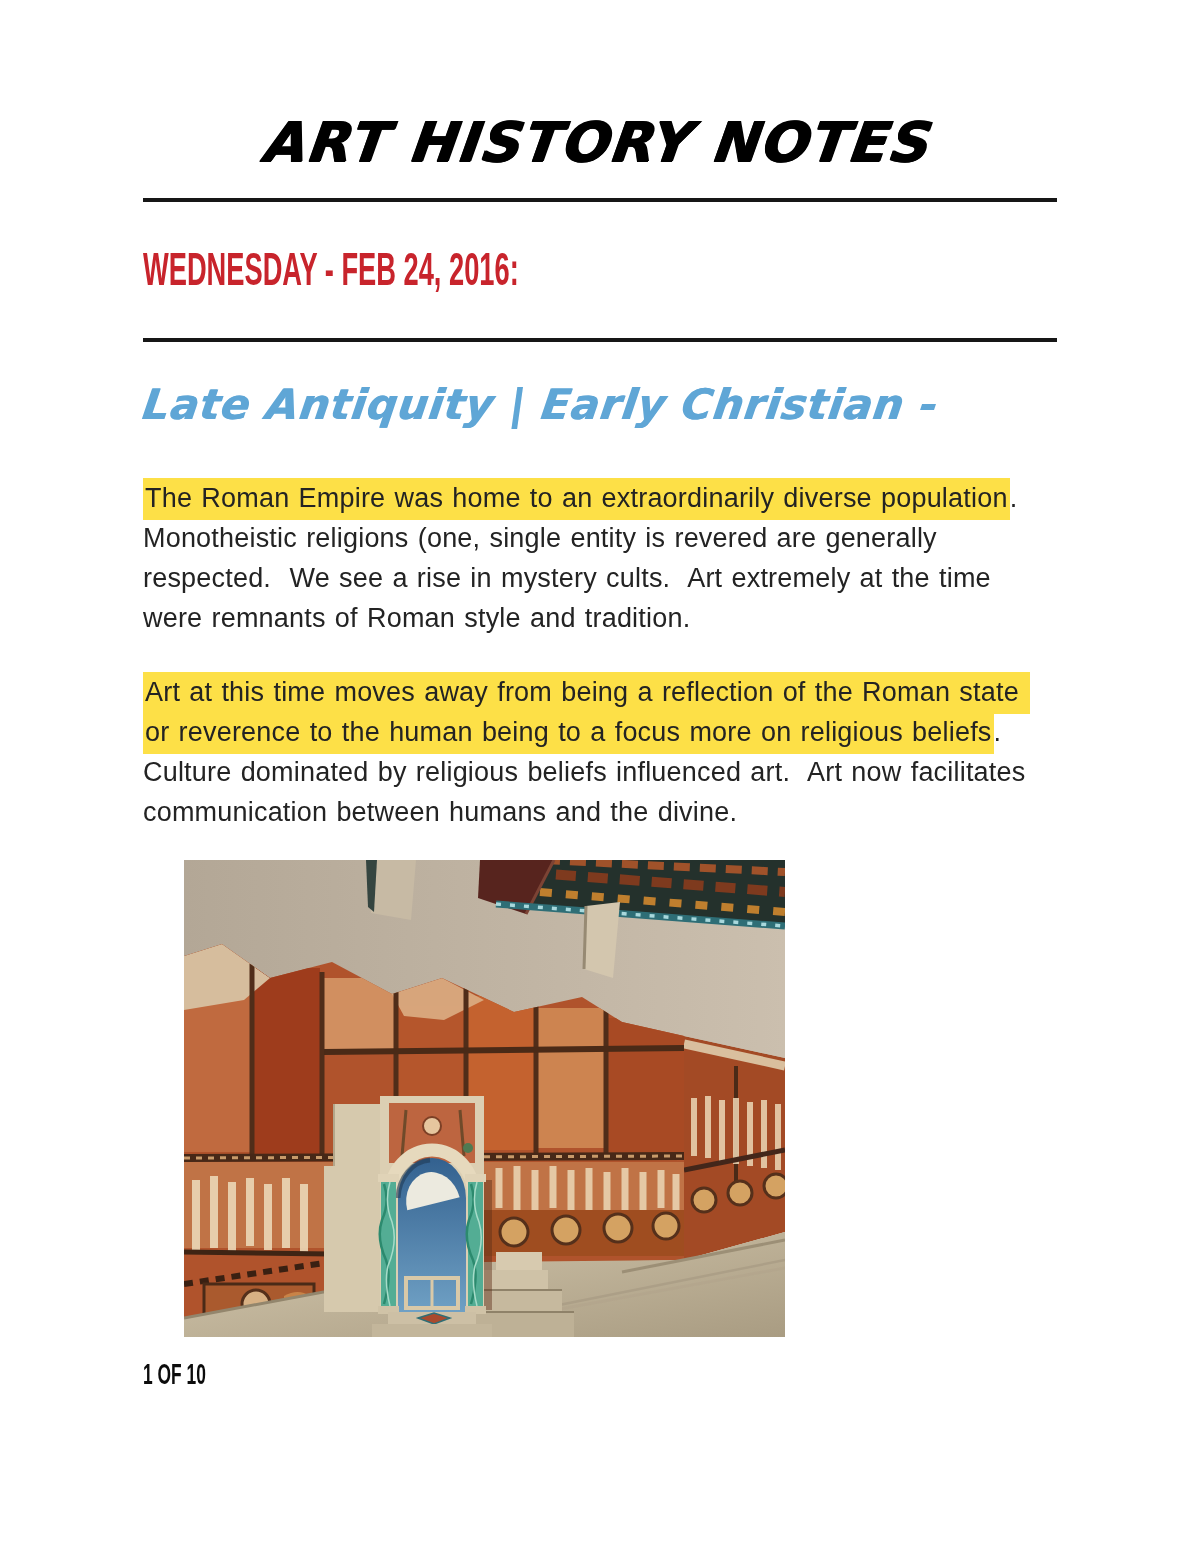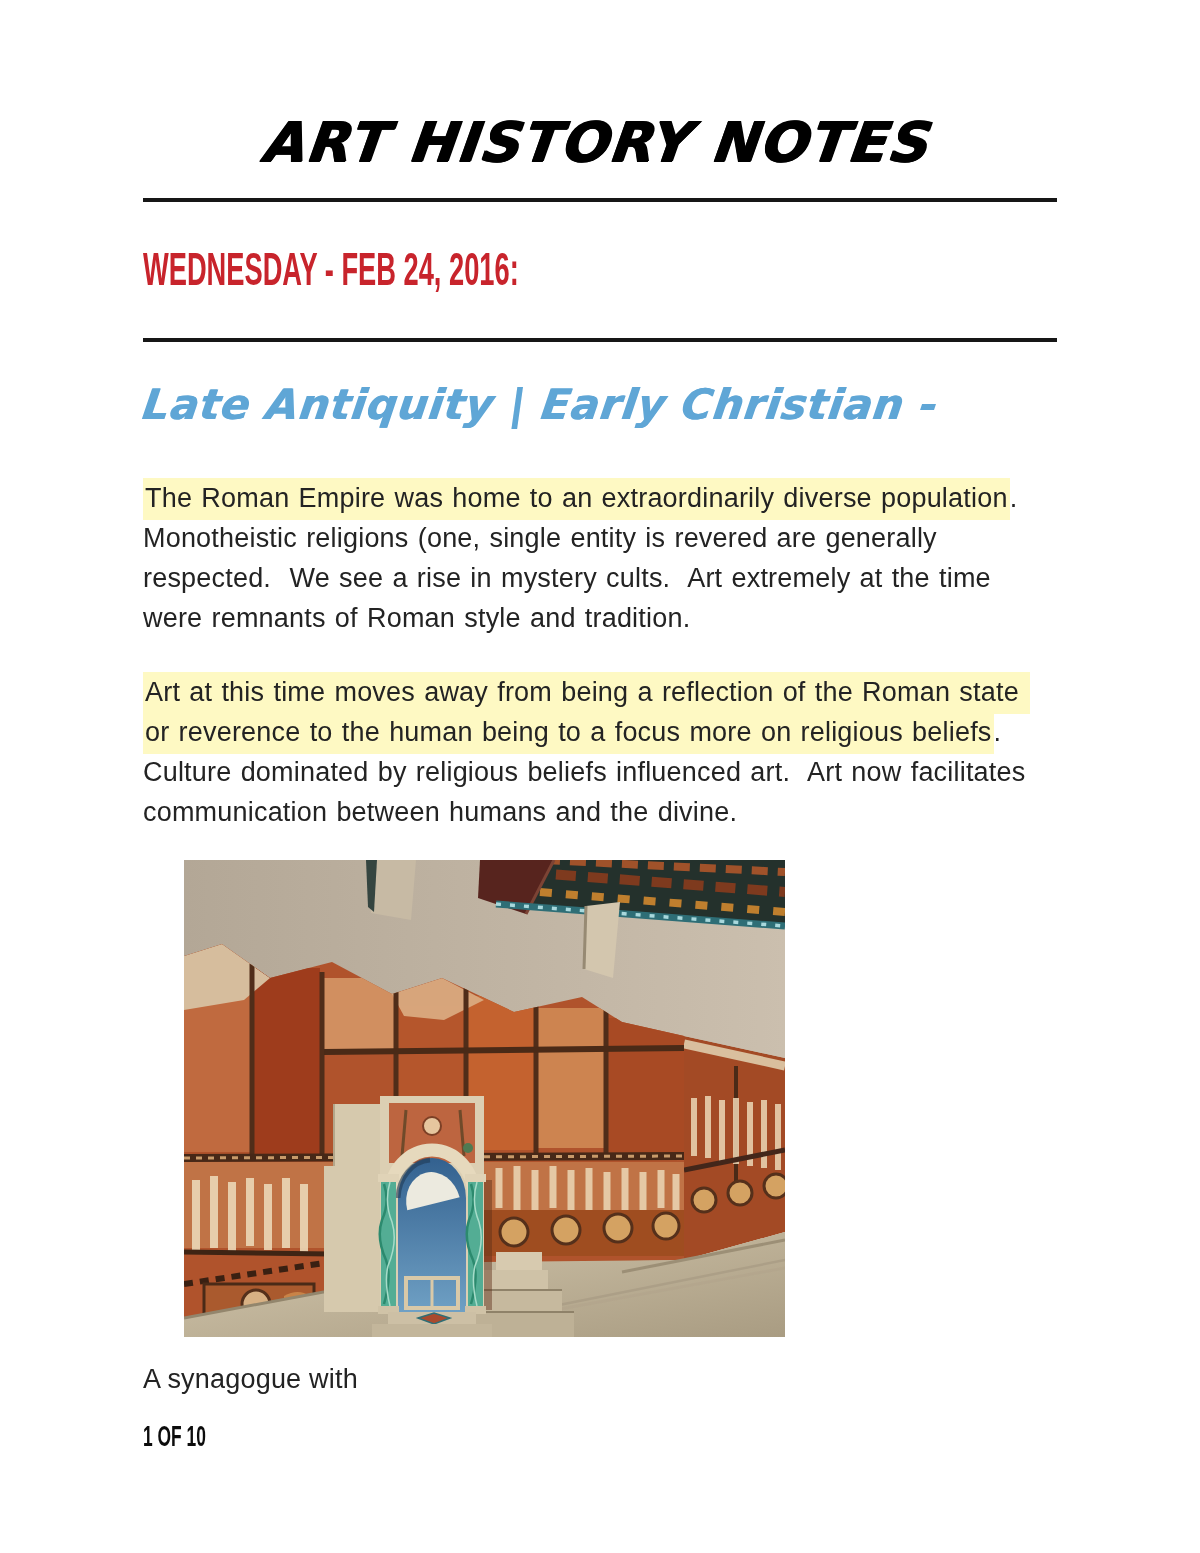--- a/index.html
+++ b/index.html
@@ -50,21 +50,21 @@
   
   .para{
     width:886px;
     font-size:27px;line-height:40px;color:#232323;
     letter-spacing:.2px;word-spacing:1.5px;
     white-space:pre-wrap;
   }
   .para-1{margin-top:40px;}
   .para-2{margin-top:34px;}
   mark{
-    background:#fef9c3;color:inherit;
+    background:#fde047;color:inherit;
     padding:5px 2px 7px 2px;
     -webkit-box-decoration-break:clone;box-decoration-break:clone;
   }
 
   
   .columns{display:flex;align-items:flex-start;margin-top:28px;}
   .col-text{
     flex:0 0 272px;width:272px;padding-top:6px;
     font-size:27px;line-height:40px;color:#232323;
     letter-spacing:.2px;word-spacing:1.5px;white-space:pre-wrap;
@@ -254,17 +254,16 @@
           <rect x="281" y="314" width="21" height="8" fill="#e0d3b7"></rect>
           <rect x="281" y="446" width="21" height="8" fill="#d0c3a7"></rect>
         </g>
         <rect x="204" y="452" width="88" height="12" fill="#cdc0a5"></rect>
         <polygon points="234,458 250,453 266,458 250,464" fill="#a84a2e" stroke="#2e6e76" stroke-width="1.5"></polygon>
         <rect x="188" y="464" width="120" height="13" fill="#c3b69b"></rect>
       </svg>
     </div>
   </div>
 
-  <div class="caption">A synagogue with</div>
 
   <div class="page-number">1 OF 10</div>
 
 </div>
 
 </body></html>

